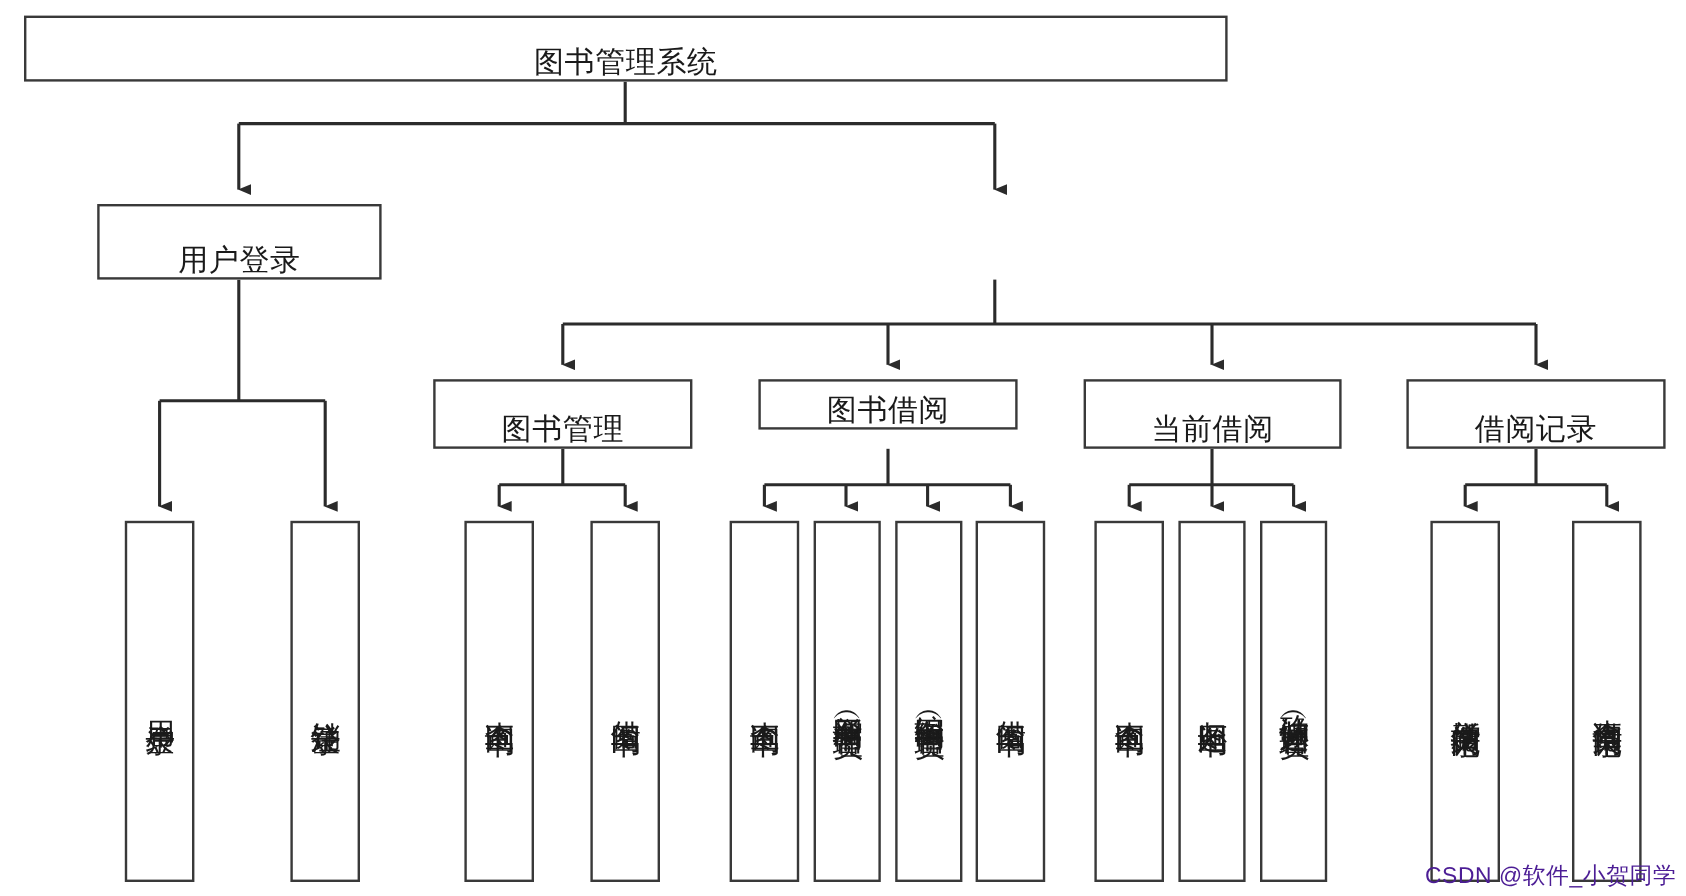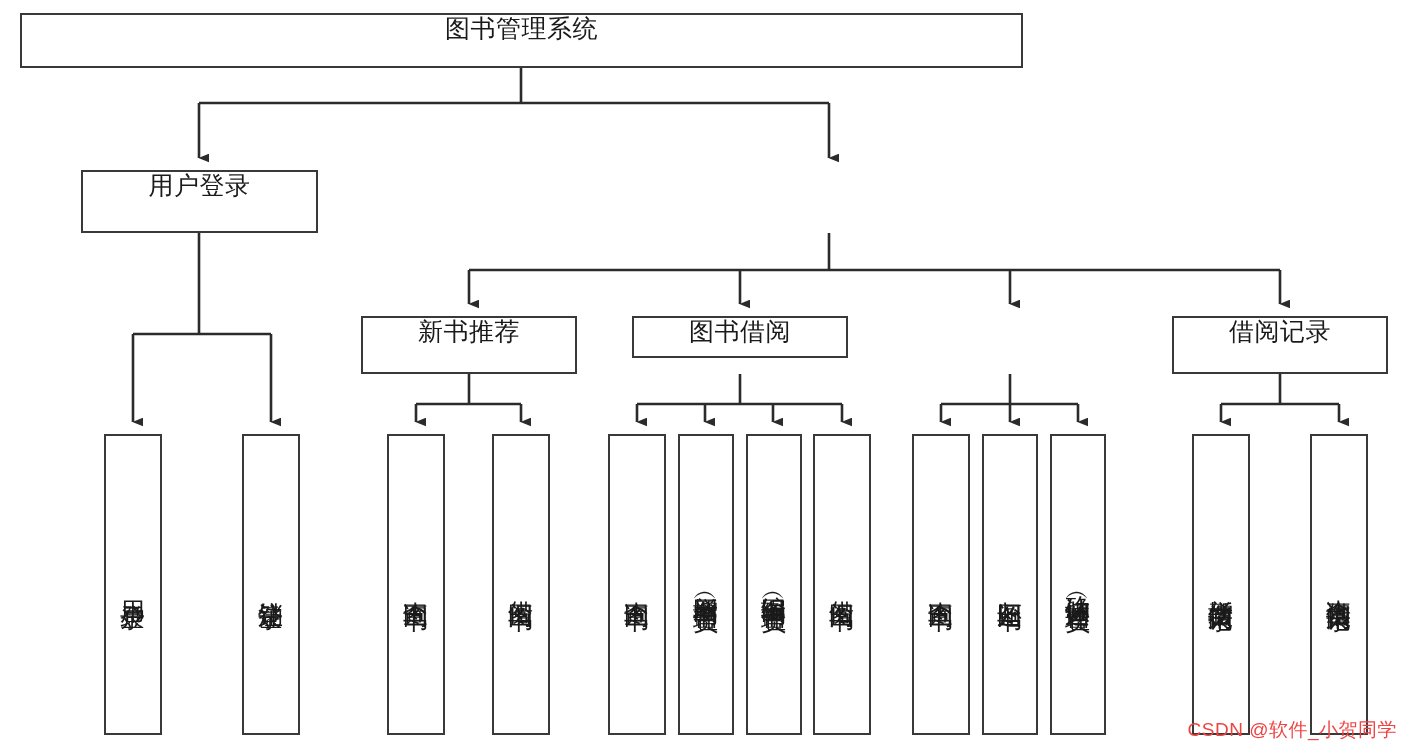--- a/index.html
+++ b/index.html
@@ -24,21 +24,21 @@
     width: 1405px;
     height: 747px;
     pointer-events: none;
   }
   .node {
     position: absolute;
     box-sizing: border-box;
     background: #ffffff;
     border: 2px solid #393939;
     display: flex;
-    align-items: flex-start;
+    align-items: flex-end;
     justify-content: center;
     color: #1a1a1a;
   }
   .node-h {
     font-size: 25px;
     letter-spacing: 0.5px;
     line-height: 1.1;
     white-space: nowrap;
   }
   .node-root {
@@ -58,21 +58,21 @@
   .node-v .vlabel {
     writing-mode: vertical-rl;
     text-orientation: upright;
     display: block;
   }
   #watermark {
     position: absolute;
     right: 8px;
     bottom: 4px;
     font-size: 19px;
-    color: #ef4444;
+    color: #4c1d95;
     white-space: nowrap;
     letter-spacing: 0.5px;
     margin-left: 29px;
   }
 </style>
 </head>
 <body>
 
 <div id="diagram-root">
 
@@ -128,24 +128,27 @@
 
   <div class="node node-h node-root" style="left:20px; top:13px; width:1003px; height:55px;">
     <span>图书管理系统</span>
   </div>
 
   <div class="node node-h" style="left:81px; top:170px; width:237px; height:63px;">
     <span>用户登录</span>
   </div>
 
   <div class="node node-h" style="left:361px; top:316px; width:216px; height:58px;">
-    <span>新书推荐</span>
+    <span>图书管理</span>
   </div>
   <div class="node node-h" style="left:632px; top:316px; width:216px; height:42px;">
     <span>图书借阅</span>
+  </div>
+  <div class="node node-h" style="left:903px; top:316px; width:215px; height:58px;">
+    <span>当前借阅</span>
   </div>
   <div class="node node-h" style="left:1172px; top:316px; width:216px; height:58px;">
     <span>借阅记录</span>
   </div>
 
   <div class="node node-v" style="left:104px; top:434px; width:58px; height:301px;">
     <span class="vlabel">用户登录</span>
   </div>
   <div class="node node-v" style="left:242px; top:434px; width:58px; height:301px;">
     <span class="vlabel">注销登录</span>

